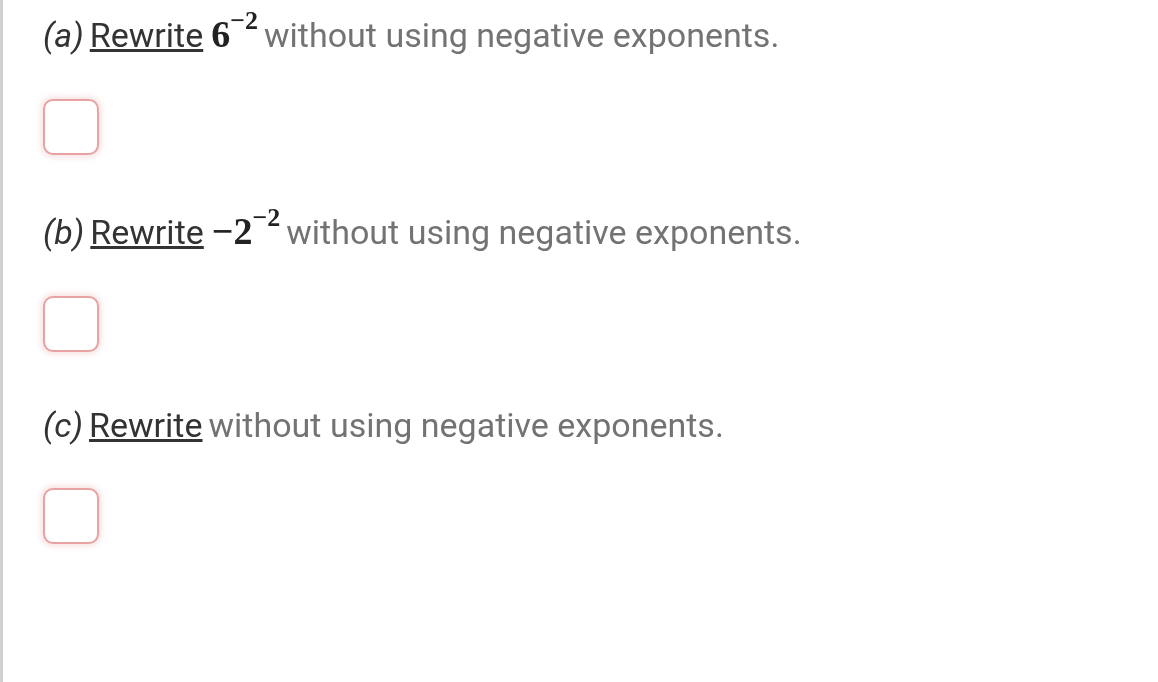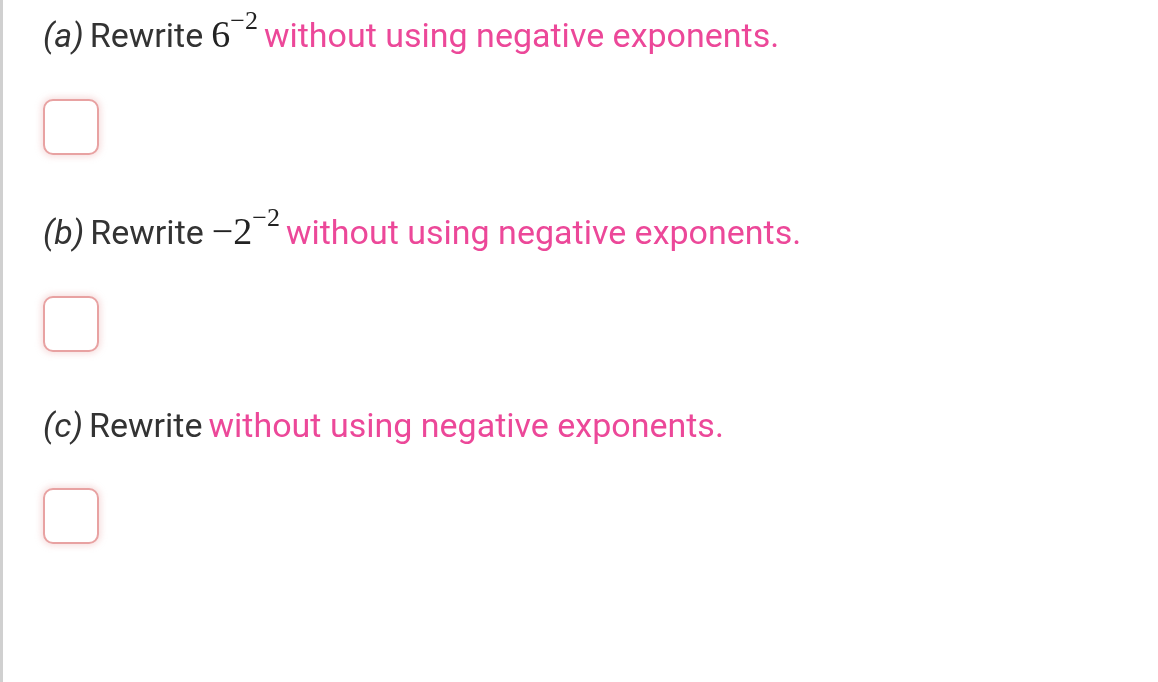--- a/index.html
+++ b/index.html
@@ -33,29 +33,30 @@
     .question-c {
       margin-top: 50px;
     }
     .label {
       font-style: italic;
       color: #333;
     }
     .text-before {
       color: #333;
       margin-left: 6px;
+      text-decoration: underline;
     }
     .text-after {
-      color: #ec4899;
+      color: #737373;
       margin-left: 6px;
     }
     .math {
       font-family: 'Times New Roman', serif;
       color: #222;
-      font-weight: normal;
+      font-weight: bold;
       margin-left: 8px;
       white-space: nowrap;
     }
     .base {
       font-size: 38px;
     }
     .neg-sign {
       font-size: 38px;
     }
     .exponent {

